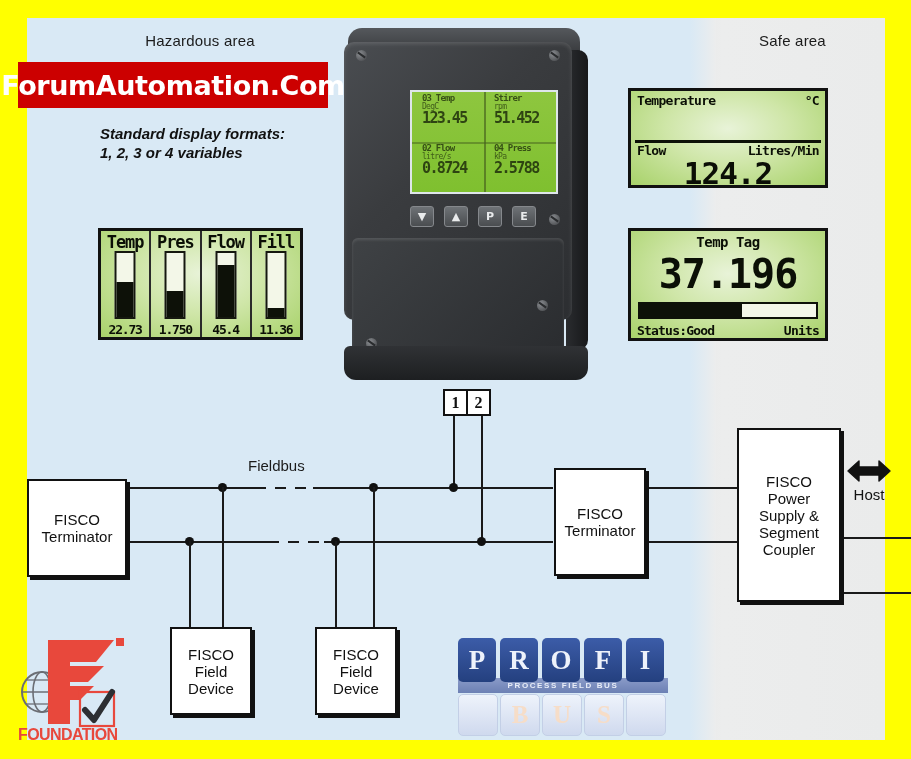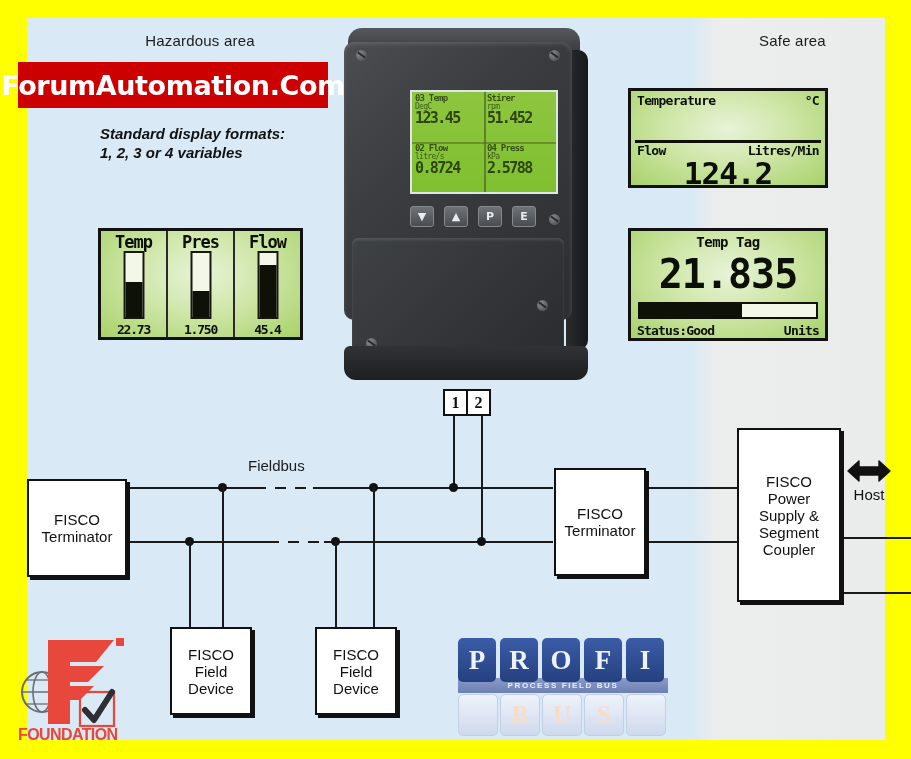--- a/index.html
+++ b/index.html
@@ -80,21 +80,21 @@
               background:linear-gradient(to bottom,#303235,#1d1f21);}
   .screw{position:absolute;width:11px;height:11px;border-radius:50%;
          background:radial-gradient(circle at 35% 35%,#8b8e92,#3e4043);}
   .screw:after{content:"";position:absolute;left:1px;right:1px;top:4px;height:2px;
          background:#2a2c2e;transform:rotate(35deg);}
 
   
   #main-lcd{left:80px;top:62px;width:144px;height:100px;border:2px solid #dfe6ea;
             background:linear-gradient(to bottom,#8ec63f,#7fc02f);
             position:absolute;overflow:hidden;font-family:"DejaVu Sans Mono",monospace;}
-  #main-lcd .q{position:absolute;width:50%;height:50%;box-sizing:border-box;padding:2px 3px;
+  #main-lcd .q{position:absolute;width:50%;height:50%;box-sizing:border-box;padding:2px 10px;
             color:#20300c;}
   #main-lcd .q .l{font-size:9px;font-weight:bold;letter-spacing:-.8px;line-height:9px;opacity:.78;}
   #main-lcd .q .u{font-size:8px;letter-spacing:-.7px;line-height:8px;opacity:.7;}
   #main-lcd .q .v{font-size:15px;font-weight:bold;letter-spacing:-1.6px;line-height:15px;opacity:.86;}
   #main-lcd .vline{position:absolute;left:50%;top:0;bottom:0;width:2px;background:#46611d;opacity:.65;}
   #main-lcd .hline{position:absolute;left:0;right:0;top:50%;height:2px;background:#46611d;opacity:.5;}
 
   .devbtn{position:absolute;width:22px;height:19px;border-radius:3px;
           background:linear-gradient(to bottom,#6e7276,#4a4d50);
           border:1px solid #85888c;display:flex;align-items:center;justify-content:center;
@@ -172,35 +172,42 @@
           </div>
           <div class="bval">1.750</div>
         </div>
         <div class="bcol">
           <div class="bhead">Flow</div>
           <div class="btube">
             <div class="bfill" style="height: 82%;"></div>
           </div>
           <div class="bval">45.4</div>
         </div>
+        <div class="bcol">
+          <div class="bhead">Fill</div>
+          <div class="btube">
+            <div class="bfill" style="height: 14%;"></div>
+          </div>
+          <div class="bval">11.36</div>
+        </div>
       </div>
   </div>
 
   <div class="lcd" id="two-lcd">
     <div class="row1lab" style="left:6px;top:2px;">Temperature</div>
     <div class="row1lab" style="right:6px;top:2px;">°C</div>
     <div class="divider" style="top:49px;"></div>
     <div class="row2lab" style="left:6px;top:52px;">Flow</div>
     <div class="row2lab" style="right:6px;top:52px;">Litres/Min</div>
     <div class="big" style="top:64px;">124.2</div>
   </div>
 
   <div class="lcd" id="one-lcd">
     <div class="tag">Temp Tag</div>
-    <div class="big">21.835</div>
+    <div class="big">37.196</div>
     <div class="sbar">
         <i id="one-bar-fill" style="width: 58%;"></i>
       </div>
     <div class="sfoot">
       <span>Status:Good</span>
       <span>Units</span>
     </div>
   </div>
 
   <div class="abs" id="device">

